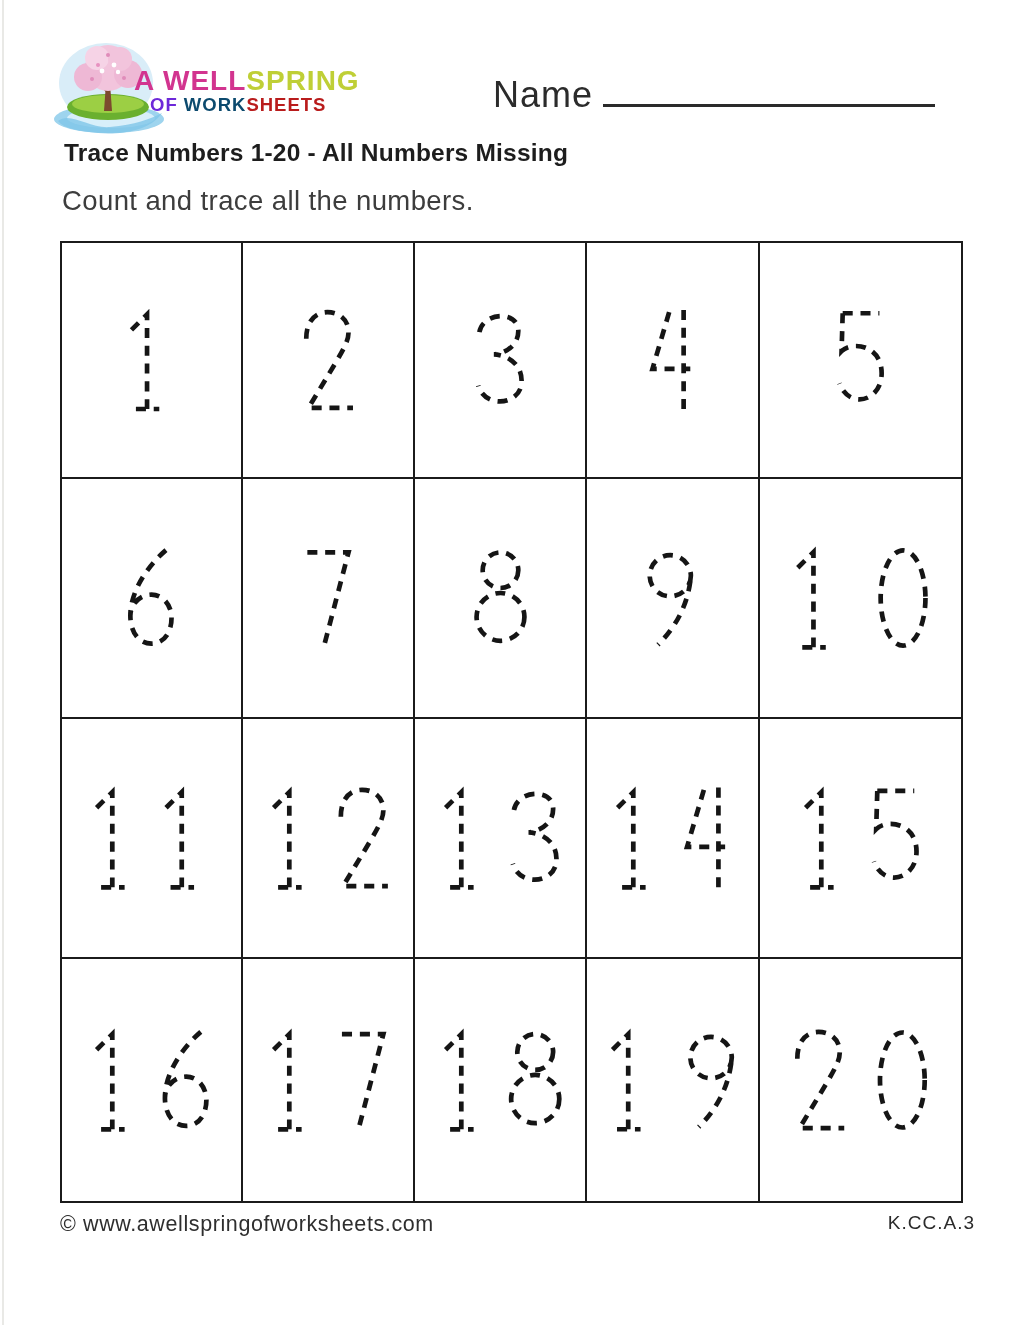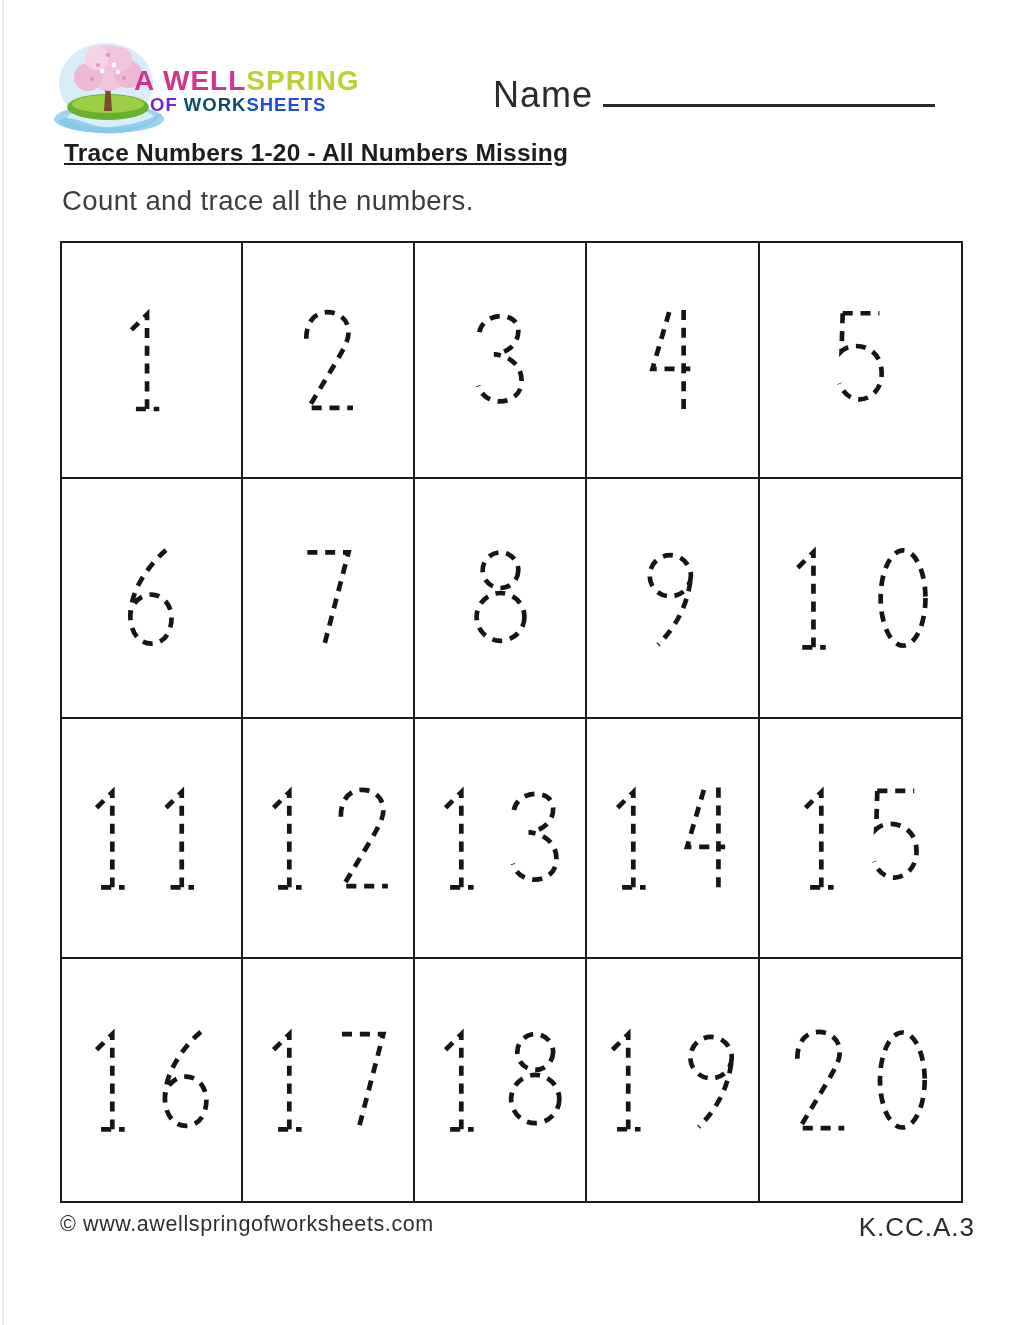--- a/index.html
+++ b/index.html
@@ -11,40 +11,40 @@
   
   .logo-wrap{position:absolute;left:50px;top:39px;width:320px;height:100px;}
   .logo-tree{position:absolute;left:0;top:2px;}
   .brand-line1{position:absolute;left:84px;top:26px;font-size:28px;font-weight:700;letter-spacing:1px;white-space:nowrap;}
   .brand-line2{position:absolute;left:100px;top:55px;font-size:18.5px;font-weight:700;letter-spacing:1px;white-space:nowrap;}
   
   .name-row{position:absolute;left:493px;top:74px;white-space:nowrap;}
   .name-label{font-size:36px;color:#2b2b2b;letter-spacing:1px;}
   .name-line{display:inline-block;width:332px;border-bottom:3px solid #2a2a2a;height:30px;margin-left:10px;}
   
-  .page-title{position:absolute;left:64px;top:139px;font-size:24.5px;font-weight:700;color:#1d1d1d;letter-spacing:.2px;text-decoration:underline;}
+  .page-title{position:absolute;left:64px;top:139px;font-size:24.5px;font-weight:700;color:#1d1d1d;letter-spacing:.2px;}
   .page-subtitle{position:absolute;left:62px;top:185px;font-size:27.5px;font-weight:400;color:#3d3d3d;letter-spacing:.4px;}
   
   .trace-grid{
     position:absolute;left:60px;top:241px;width:903px;height:962px;
     box-sizing:border-box;border:2.6px solid #1b1b1b;
     display:grid;grid-template-columns:181px 172px 172px 173px 1fr;
     grid-template-rows:236px 240px 240px 1fr;
   }
   .cell{
     display:flex;align-items:center;justify-content:center;
     border-right:2.6px solid #1b1b1b;border-bottom:2.6px solid #1b1b1b;
     box-sizing:border-box;background:#fff;
   }
   .cell:nth-child(5n){border-right:none;}
   .cell:nth-child(n+16){border-bottom:none;}
   .trace{fill:none;stroke:#151515;stroke-width:4.2;stroke-dasharray:9 7;stroke-linecap:butt;stroke-linejoin:miter;}
   
   .footer-copyright{position:absolute;left:60px;top:1212px;width:903px;font-size:21.5px;color:#2e2e2e;letter-spacing:.6px;}
-  .footer-code{position:absolute;right:49px;top:1212px;font-size:26px;color:#2b2b2b;letter-spacing:1px;}
+  .footer-code{position:absolute;right:49px;top:1212px;font-size:19px;color:#2b2b2b;letter-spacing:1px;}
 </style>
 </head>
 <body>
 
 <div class="edge-line"></div>
 
 <div class="logo-wrap">
   <svg class="logo-tree" width="120" height="96" viewBox="0 0 120 96">
     <ellipse cx="56" cy="42" rx="47" ry="40" fill="#d9edf8"></ellipse>
     <ellipse cx="59" cy="78" rx="55" ry="14" fill="#9ed4ee"></ellipse>
@@ -61,21 +61,21 @@
     <circle cx="70" cy="18" r="12" fill="#f2c4dc"></circle>
     <circle cx="52" cy="30" r="2.4" fill="#ffffff"></circle>
     <circle cx="64" cy="24" r="2.4" fill="#ffffff"></circle>
     <circle cx="42" cy="38" r="2" fill="#e08cba"></circle>
     <circle cx="74" cy="37" r="2" fill="#e08cba"></circle>
     <circle cx="58" cy="14" r="2" fill="#e08cba"></circle>
     <circle cx="48" cy="24" r="2" fill="#e791c0"></circle>
     <circle cx="68" cy="31" r="2.2" fill="#ffffff"></circle>
   </svg>
   <div class="brand-line1"><span style="color: rgb(210, 52, 143);">A WELL</span><span style="color: rgb(191, 207, 54);">SPRING</span></div>
-  <div class="brand-line2"><span style="color: #6d28d9;">OF</span> <span style="color: #0c4a6e;">WORK</span><span style="color: #1d4ed8;">SHEETS</span></div>
+  <div class="brand-line2"><span style="color: #6d28d9;">OF</span> <span style="color: #0c4a6e;">WORK</span><span style="color: #b91c1c;">SHEETS</span></div>
 </div>
 
 <div class="name-row">
   <span class="name-label">Name</span><span class="name-line"></span>
 </div>
 
 <div class="page-title">Trace Numbers 1-20 - All Numbers Missing</div>
 <div class="page-subtitle">Count and trace all the numbers.</div>
 
 <div class="trace-grid">

